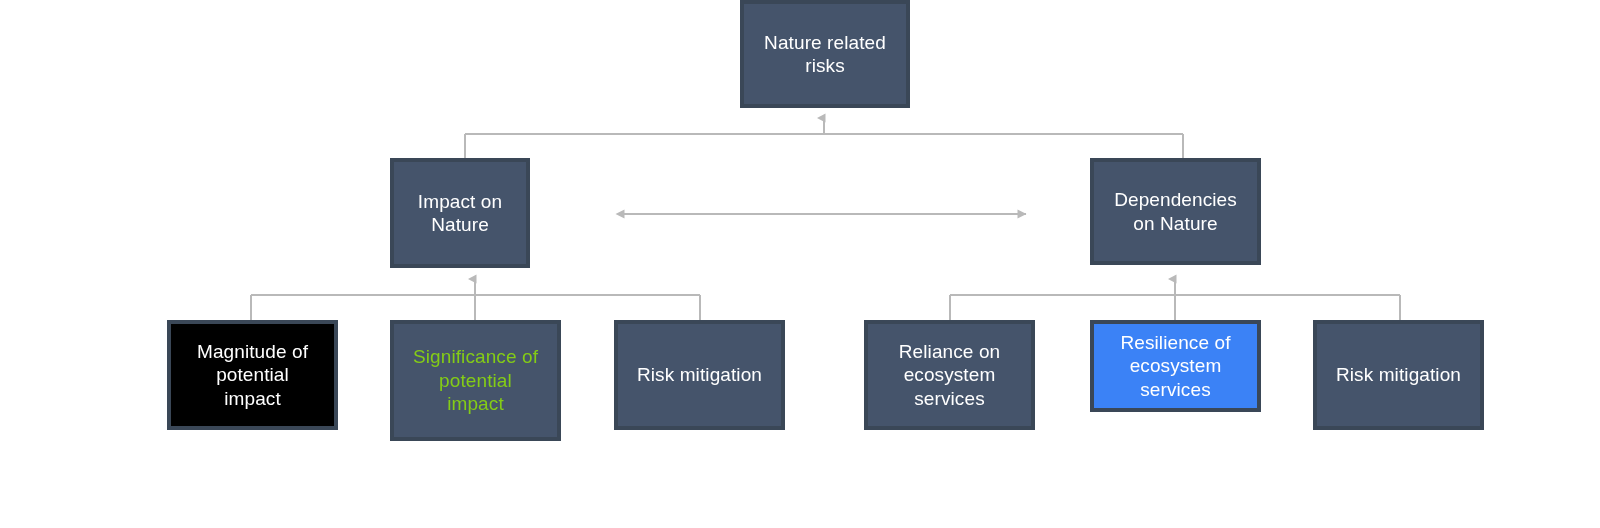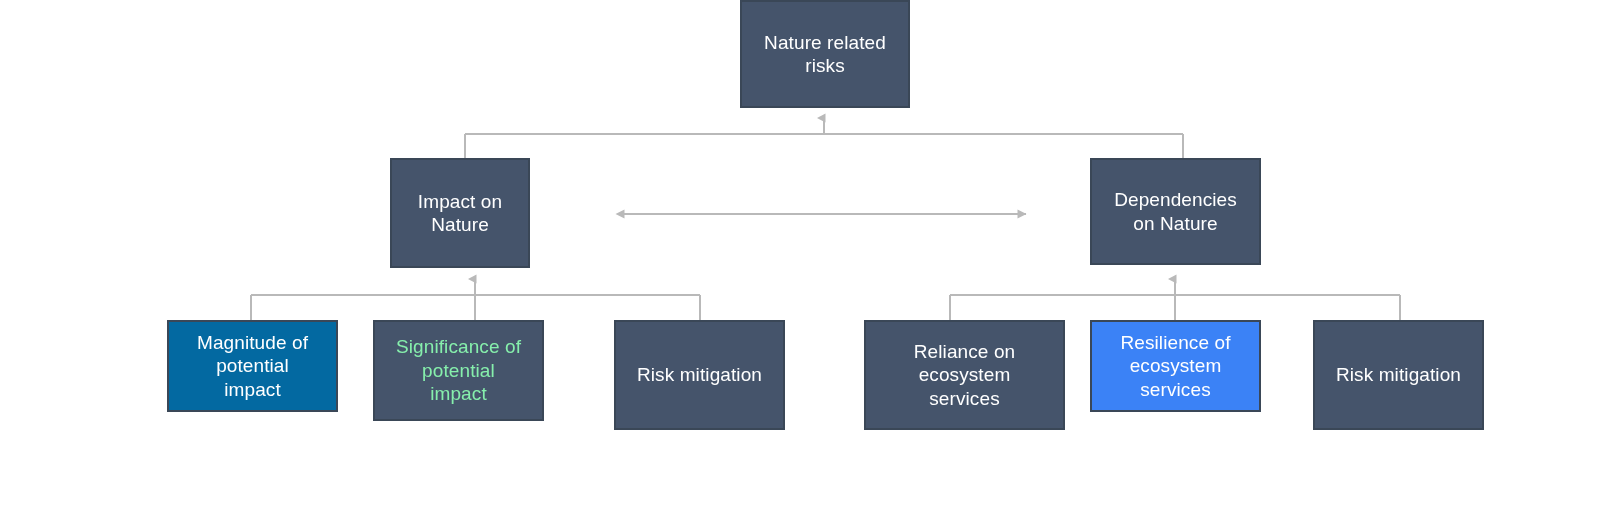--- a/index.html
+++ b/index.html
@@ -14,21 +14,21 @@
     position: relative;
     width: 1600px;
     height: 528px;
     background: #ffffff;
     overflow: hidden;
   }
   .node {
     position: absolute;
     box-sizing: border-box;
     background: #45546b;
-    border: 2px solid #8b5cf6;
+    border: 4px solid #8b5cf6;
     color: #ffffff;
     display: flex;
     align-items: center;
     justify-content: center;
     text-align: center;
     font-size: 19px;
     line-height: 1.23;
     letter-spacing: 0.1px;
     padding: 4px 12px;
     z-index: 2;
@@ -87,28 +87,28 @@
     <path class="cline" d="M 1175 295 L 1175 320" stroke="#b9b9b9"></path>
     <path class="cline" d="M 1400 295 L 1400 320" stroke="#b9b9b9"></path>
   </svg>
 
   <div class="node" style="left: 740px; top: 0px; width: 170px; height: 108px; background: rgb(69, 84, 107); border-color: rgb(58, 71, 87); color: rgb(255, 255, 255);">Nature related
 risks</div>
   <div class="node" style="left: 390px; top: 158px; width: 140px; height: 110px; background: rgb(69, 84, 107); border-color: rgb(58, 71, 87); color: rgb(255, 255, 255);">Impact on
 Nature</div>
   <div class="node" style="left: 1090px; top: 158px; width: 171px; height: 107px; background: rgb(69, 84, 107); border-color: rgb(58, 71, 87); color: rgb(255, 255, 255);">Dependencies
 on Nature</div>
-  <div class="node" style="left: 167px; top: 320px; width: 171px; height: 92px; background: #0369a1; border-color: rgb(58, 71, 87); color: rgb(255, 255, 255);">Magnitude of
+  <div class="node" style="left: 167px; top: 320px; width: 171px; height: 110px; background: #000000; border-color: rgb(58, 71, 87); color: rgb(255, 255, 255);">Magnitude of
 potential
 impact</div>
-  <div class="node" style="left: 373px; top: 320px; width: 171px; height: 101px; background: rgb(69, 84, 107); border-color: rgb(58, 71, 87); color: #86efac;">Significance of
+  <div class="node" style="left: 390px; top: 320px; width: 171px; height: 121px; background: rgb(69, 84, 107); border-color: rgb(58, 71, 87); color: #84cc16;">Significance of
 potential
 impact</div>
   <div class="node" style="left: 614px; top: 320px; width: 171px; height: 110px; background: rgb(69, 84, 107); border-color: rgb(58, 71, 87); color: rgb(255, 255, 255);">Risk mitigation</div>
-  <div class="node" style="left: 864px; top: 320px; width: 201px; height: 110px; background: rgb(69, 84, 107); border-color: rgb(58, 71, 87); color: rgb(255, 255, 255);">Reliance on
+  <div class="node" style="left: 864px; top: 320px; width: 171px; height: 110px; background: rgb(69, 84, 107); border-color: rgb(58, 71, 87); color: rgb(255, 255, 255);">Reliance on
 ecosystem
 services</div>
   <div class="node" style="left: 1090px; top: 320px; width: 171px; height: 92px; background: #3b82f6; border-color: rgb(58, 71, 87); color: rgb(255, 255, 255);">Resilience of
 ecosystem
 services</div>
   <div class="node" style="left: 1313px; top: 320px; width: 171px; height: 110px; background: rgb(69, 84, 107); border-color: rgb(58, 71, 87); color: rgb(255, 255, 255);">Risk mitigation</div>
 
 </div>
 
 </body></html>

